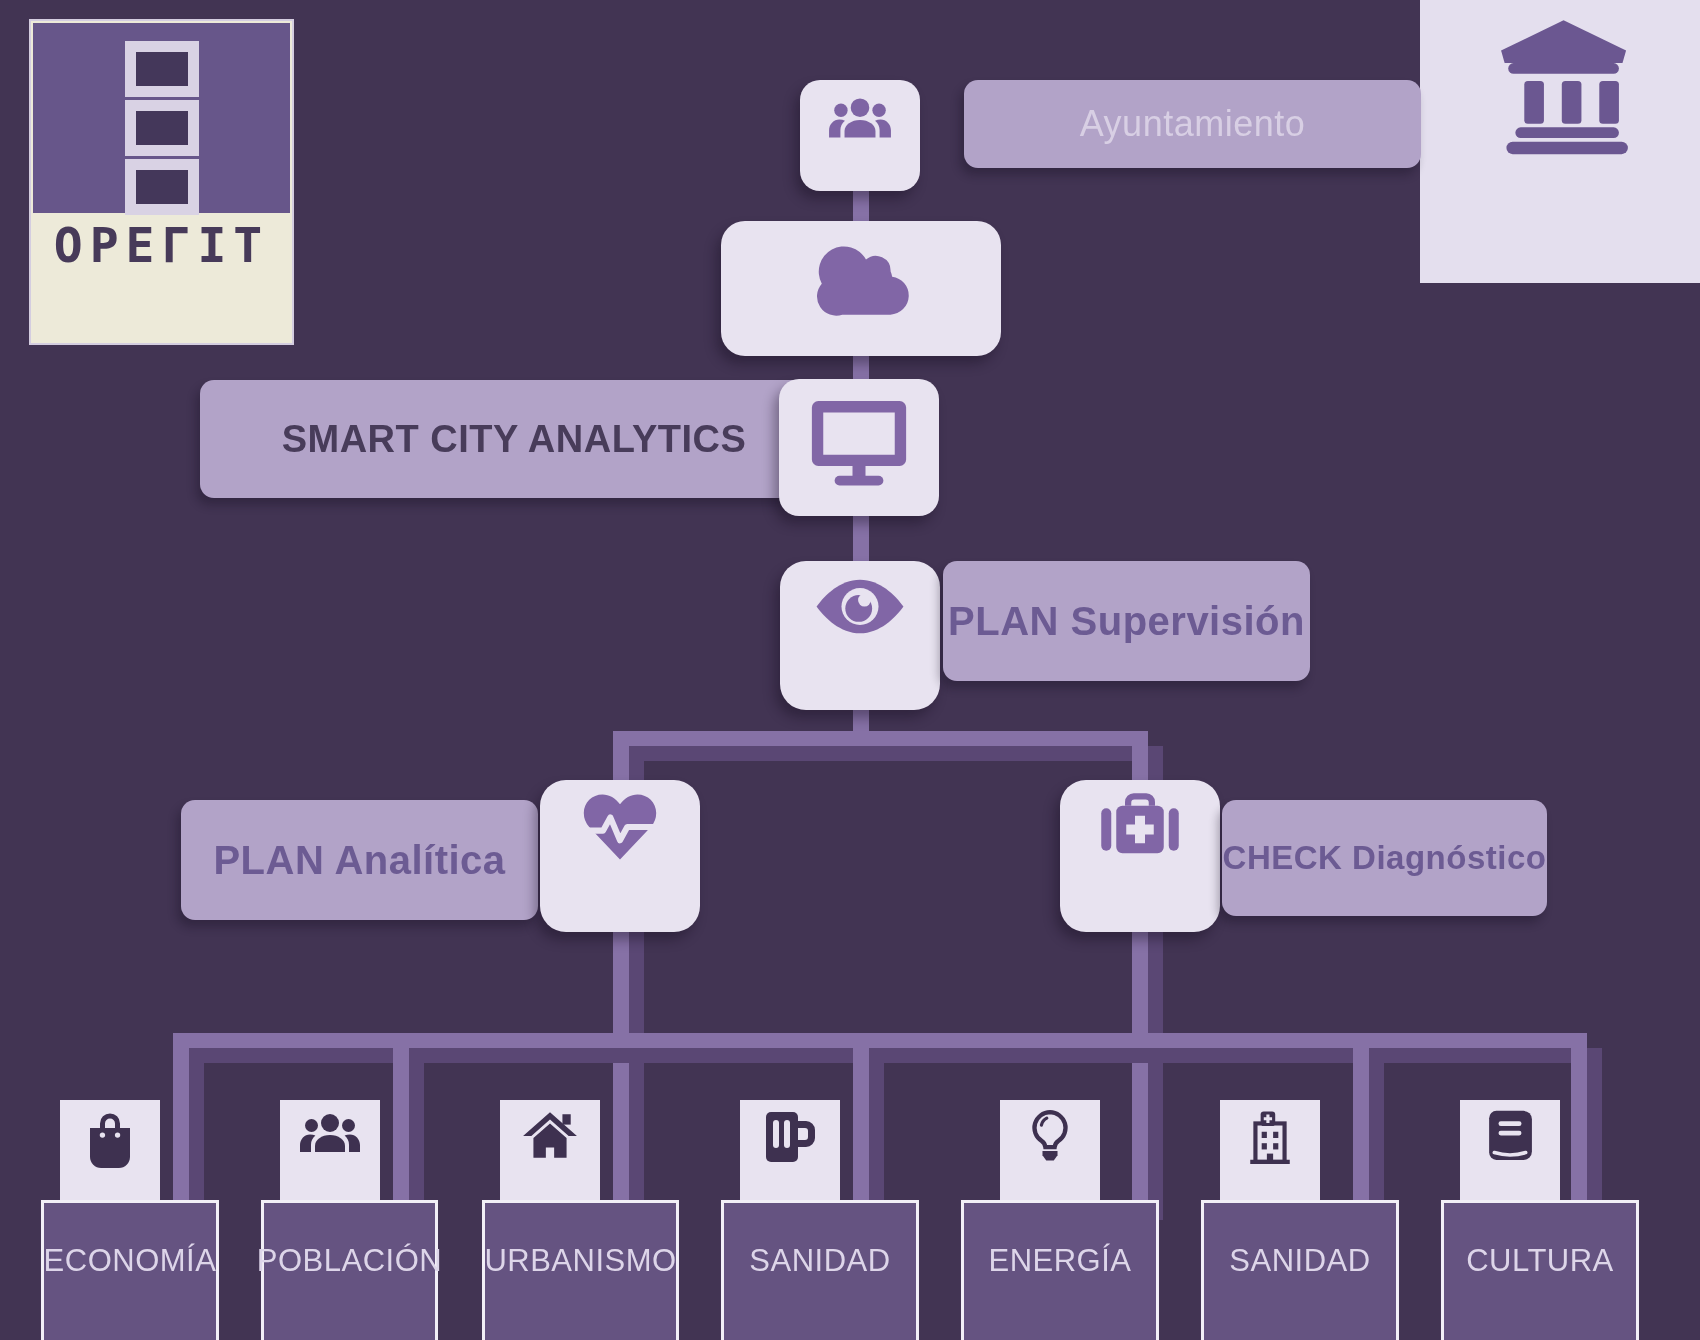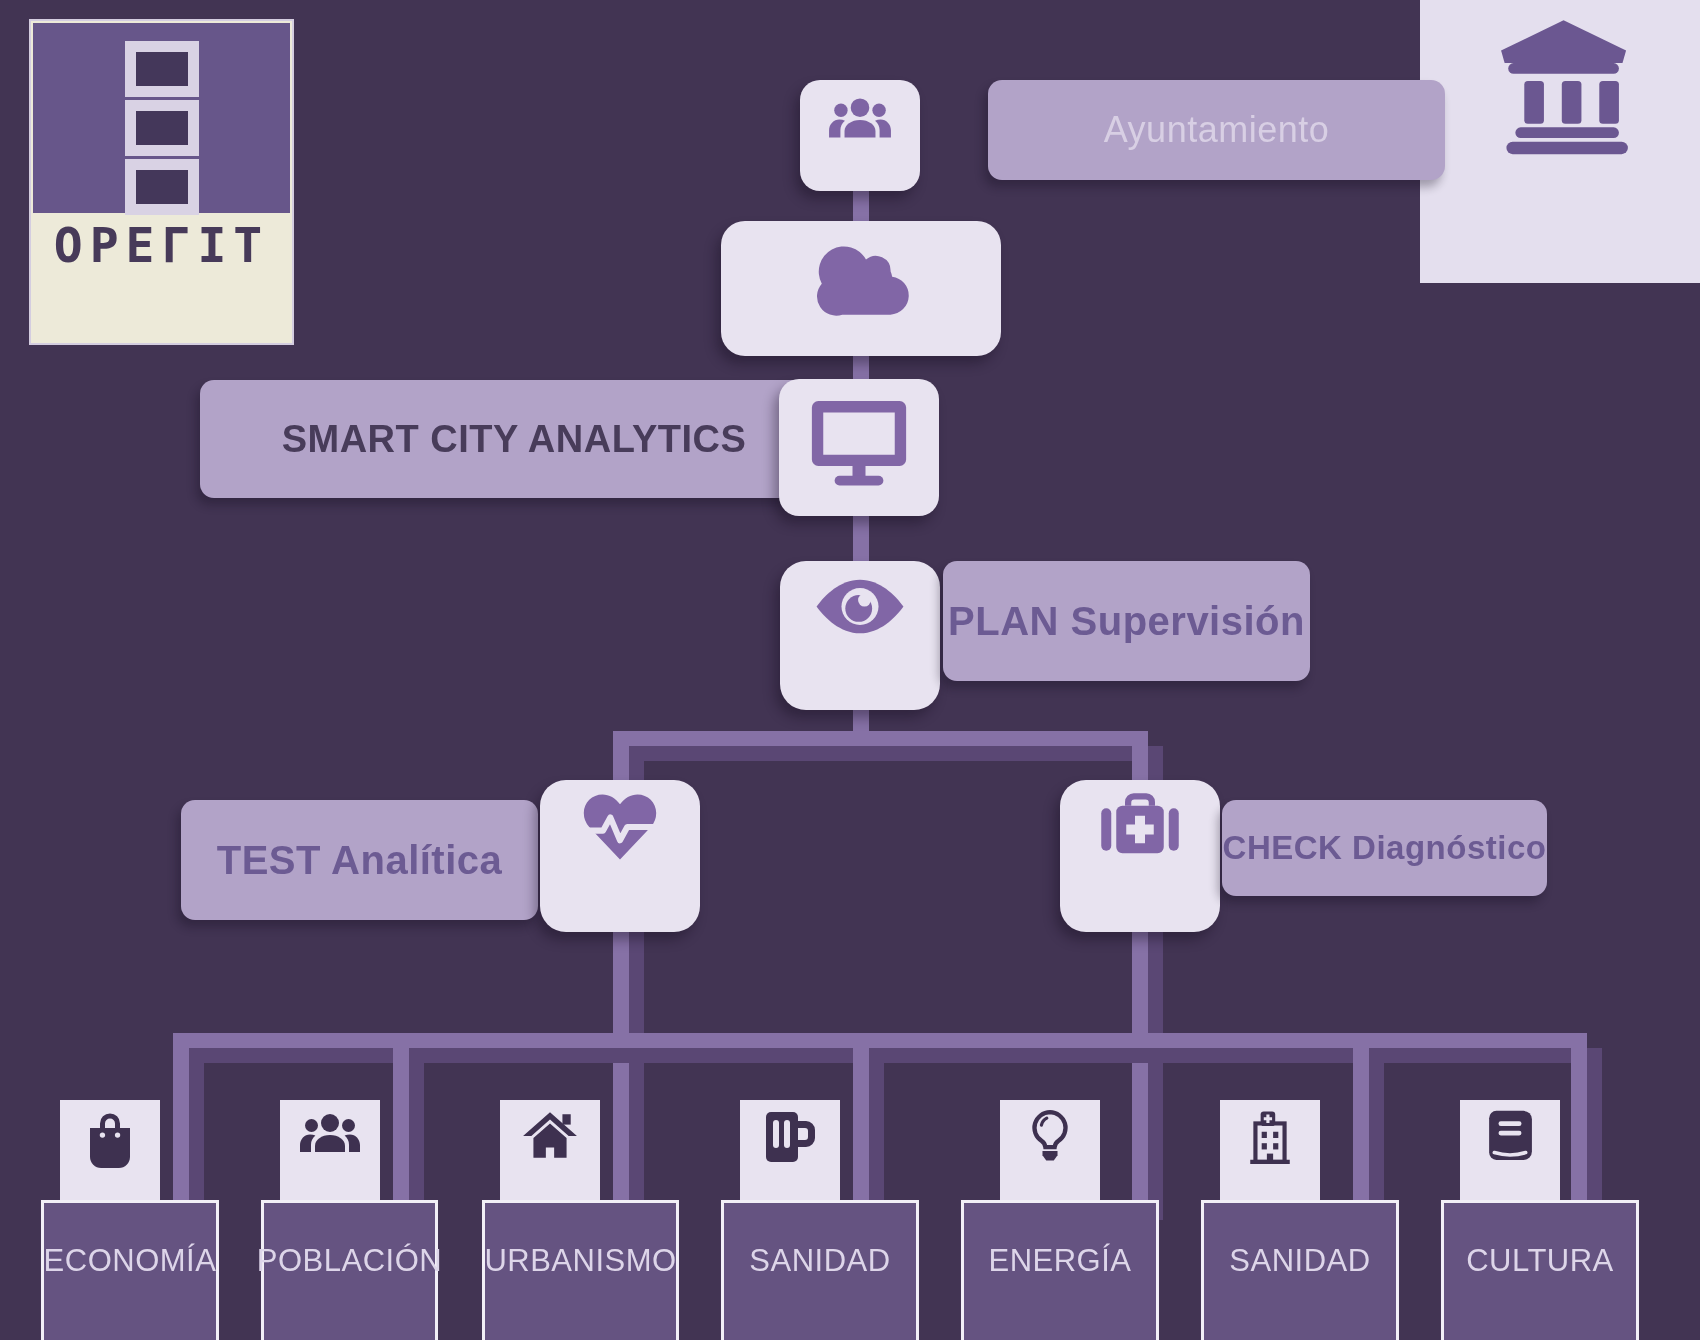--- a/index.html
+++ b/index.html
@@ -109,21 +109,21 @@
         <circle cx="32" cy="13" r="9"></circle>
         <circle cx="13.5" cy="15.5" r="6.5"></circle>
         <circle cx="50.5" cy="15.5" r="6.5"></circle>
         <path d="M32 25c8.3 0 15 4.8 15 10.7V42H17v-6.3C17 29.8 23.7 25 32 25z"></path>
         <path d="M12 24.5c2 0 3.8.4 5.4 1.1-2.9 2.4-4.4 5.7-4.4 9.1V42H2v-7c0-5.8 4.5-10.5 10-10.5z"></path>
         <path d="M52 24.5c5.5 0 10 4.7 10 10.5v7H51v-7.3c0-3.4-1.5-6.7-4.4-9.1 1.6-.7 3.4-1.1 5.4-1.1z"></path>
       </svg>
     </span>
   </div>
 
-  <div class="pill light-text" style="left:988px;top:80px;width:457px;height:100px;">
+  <div class="pill light-text" style="left:964px;top:80px;width:457px;height:88px;">
     <span>Ayuntamiento</span>
   </div>
 
   <div class="tile" style="left:721px;top:221px;width:280px;height:118px;border-radius:24px;padding-top:17px;align-items:flex-start;">
     <span>
       <svg width="114" height="82" viewBox="0 0 64 44" fill="#8166a6">
         <path d="M49.5 20.7a13.6 13.6 0 00-.9-3.1 8.3 8.3 0 00-13.8-6.5A13.3 13.3 0 0010 24.6 10.8 10.8 0 0021.5 42h27a10.7 10.7 0 001-21.3z"></path>
       </svg>
     </span>
   </div>
@@ -151,21 +151,21 @@
         <circle cx="39.5" cy="17" r="5" fill="#e8e3f0"></circle>
       </svg>
     </span>
   </div>
 
   <div class="pill mid-text" style="left:943px;top:561px;width:367px;height:120px;">
     <span>PLAN Supervisión</span>
   </div>
 
   <div class="pill mid-text" style="left:181px;top:800px;width:357px;height:120px;">
-    <span>TEST Analítica</span>
+    <span>PLAN Analítica</span>
   </div>
 
   <div class="tile" style="left:540px;top:780px;width:160px;height:140px;border-radius:26px;padding-top:12px;">
     <span>
       <svg width="78" height="70" viewBox="0 0 64 58">
         <path fill="#8166a6" d="M32 56 6.5 29A16.8 16.8 0 012 17.5C2 8.7 9 2 17.5 2 23 2 28.4 5 32 10.2 35.6 5 41 2 46.5 2 55 2 62 8.7 62 17.5A16.8 16.8 0 0157.5 29z"></path>
         <path d="M3 32h15l6-11 8 19 6-11h23" stroke="#e8e3f0" stroke-width="5" fill="none" stroke-linejoin="round" stroke-linecap="round"></path>
       </svg>
     </span>
   </div>
@@ -175,21 +175,21 @@
       <svg width="82" height="70" viewBox="0 0 64 56" fill="#8166a6">
         <rect x="1" y="13" width="8" height="34" rx="4"></rect>
         <rect x="55" y="13" width="8" height="34" rx="4"></rect>
         <path d="M25 11V8.5A2.5 2.5 0 0127.5 6h9A2.5 2.5 0 0139 8.5V11h5V8a7 7 0 00-7-7H27a7 7 0 00-7 7v3z"></path>
         <rect x="13" y="11" width="38" height="38" rx="5"></rect>
         <path d="M28 19h8v7h7v8h-7v7h-8v-7h-7v-8h7z" fill="#e8e3f0"></path>
       </svg>
     </span>
   </div>
 
-  <div class="pill mid-text" style="left:1222px;top:800px;width:325px;height:96px;font-size:33px;">
+  <div class="pill mid-text" style="left:1222px;top:800px;width:325px;height:116px;font-size:33px;">
     <span>CHECK Diagnóstico</span>
   </div>
 
   <div class="sector-tile" style="left:60px;">
     <span>
       <svg width="52" height="60" viewBox="0 0 46 54" fill="#3e3150">
         <path d="M14 22v-9a9 9 0 0118 0v9h-4.5v-9a4.5 4.5 0 00-9 0v9z"></path>
         <path d="M5 17h36v26a10 10 0 01-10 10H15A10 10 0 015 43z"></path>
         <circle cx="16.2" cy="23.5" r="2.4" fill="#e8e3f0"></circle>
         <circle cx="29.8" cy="23.5" r="2.4" fill="#e8e3f0"></circle>

